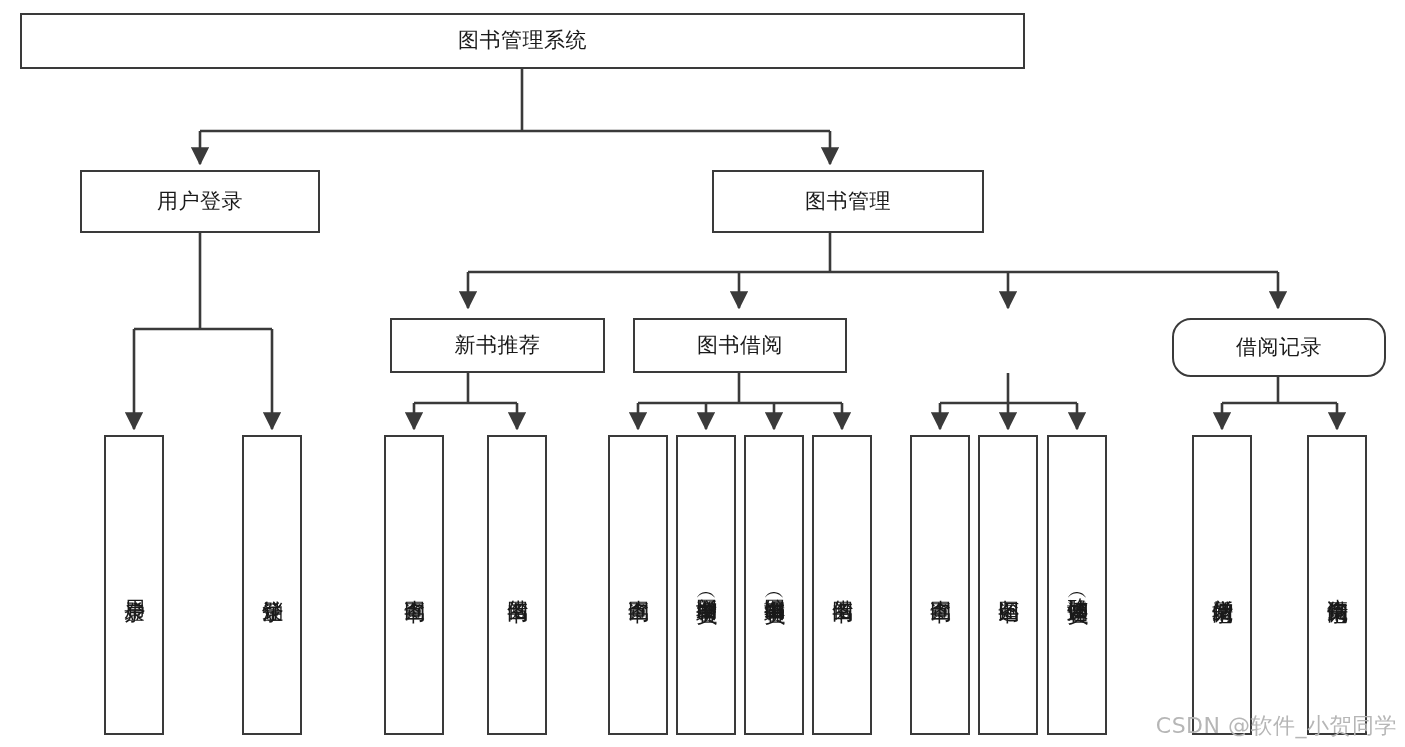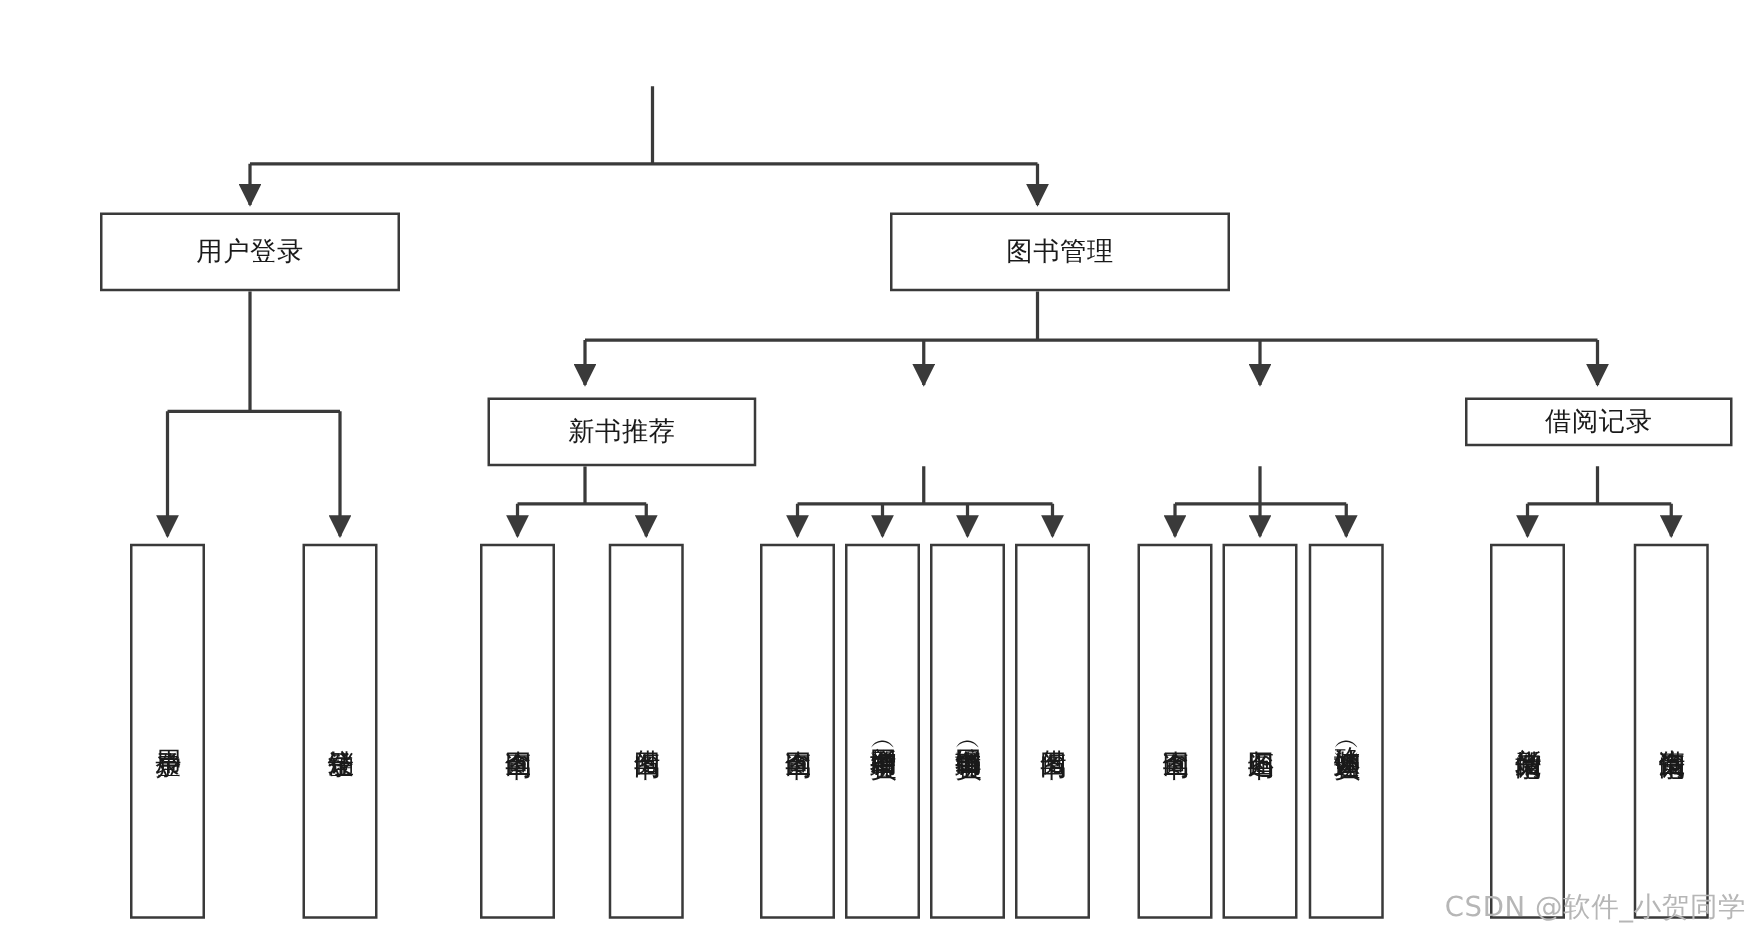--- a/index.html
+++ b/index.html
@@ -115,36 +115,42 @@
       <path d="M 1008 403 L 1008 429" marker-end="url(#arrow)"></path>
       <path d="M 1077 403 L 1077 429" marker-end="url(#arrow)"></path>
 
       <path d="M 1278 373 L 1278 403"></path>
       <path d="M 1222 403 L 1337 403"></path>
       <path d="M 1222 403 L 1222 429" marker-end="url(#arrow)"></path>
       <path d="M 1337 403 L 1337 429" marker-end="url(#arrow)"></path>
     </g>
   </svg>
 
+  <div class="node node-h" style="left:20px; top:13px; width:1005px; height:56px;">
+    <span class="node-label">图书管理系统</span>
+  </div>
 
   <div class="node node-h" style="left:80px; top:170px; width:240px; height:63px;">
     <span class="node-label">用户登录</span>
   </div>
 
   <div class="node node-h" style="left:712px; top:170px; width:272px; height:63px;">
     <span class="node-label">图书管理</span>
   </div>
 
   <div class="node node-h" style="left:361px; top:318px; width:215px; height:55px;margin-left:29px;">
     <span class="node-label">新书推荐</span>
   </div>
 
-
-
-  <div class="node node-h" style="left:1172px; top:318px; width:214px; height:39px;">
+  <div class="node node-h" style="left:633px; top:318px; width:214px; height:55px;">
+    <span class="node-label">图书借阅</span>
+  </div>
+
+
+  <div class="node node-h" style="left:1172px; top:318px; width:214px; height:59px;border-radius:19px;">
     <span class="node-label">借阅记录</span>
   </div>
 
   <div class="node node-v" style="left:104px; top:435px; width:60px; height:300px;">
     <span class="node-label">用户登录</span>
   </div>
 
   <div class="node node-v" style="left:242px; top:435px; width:60px; height:300px;">
     <span class="node-label">注销登录</span>
   </div>

